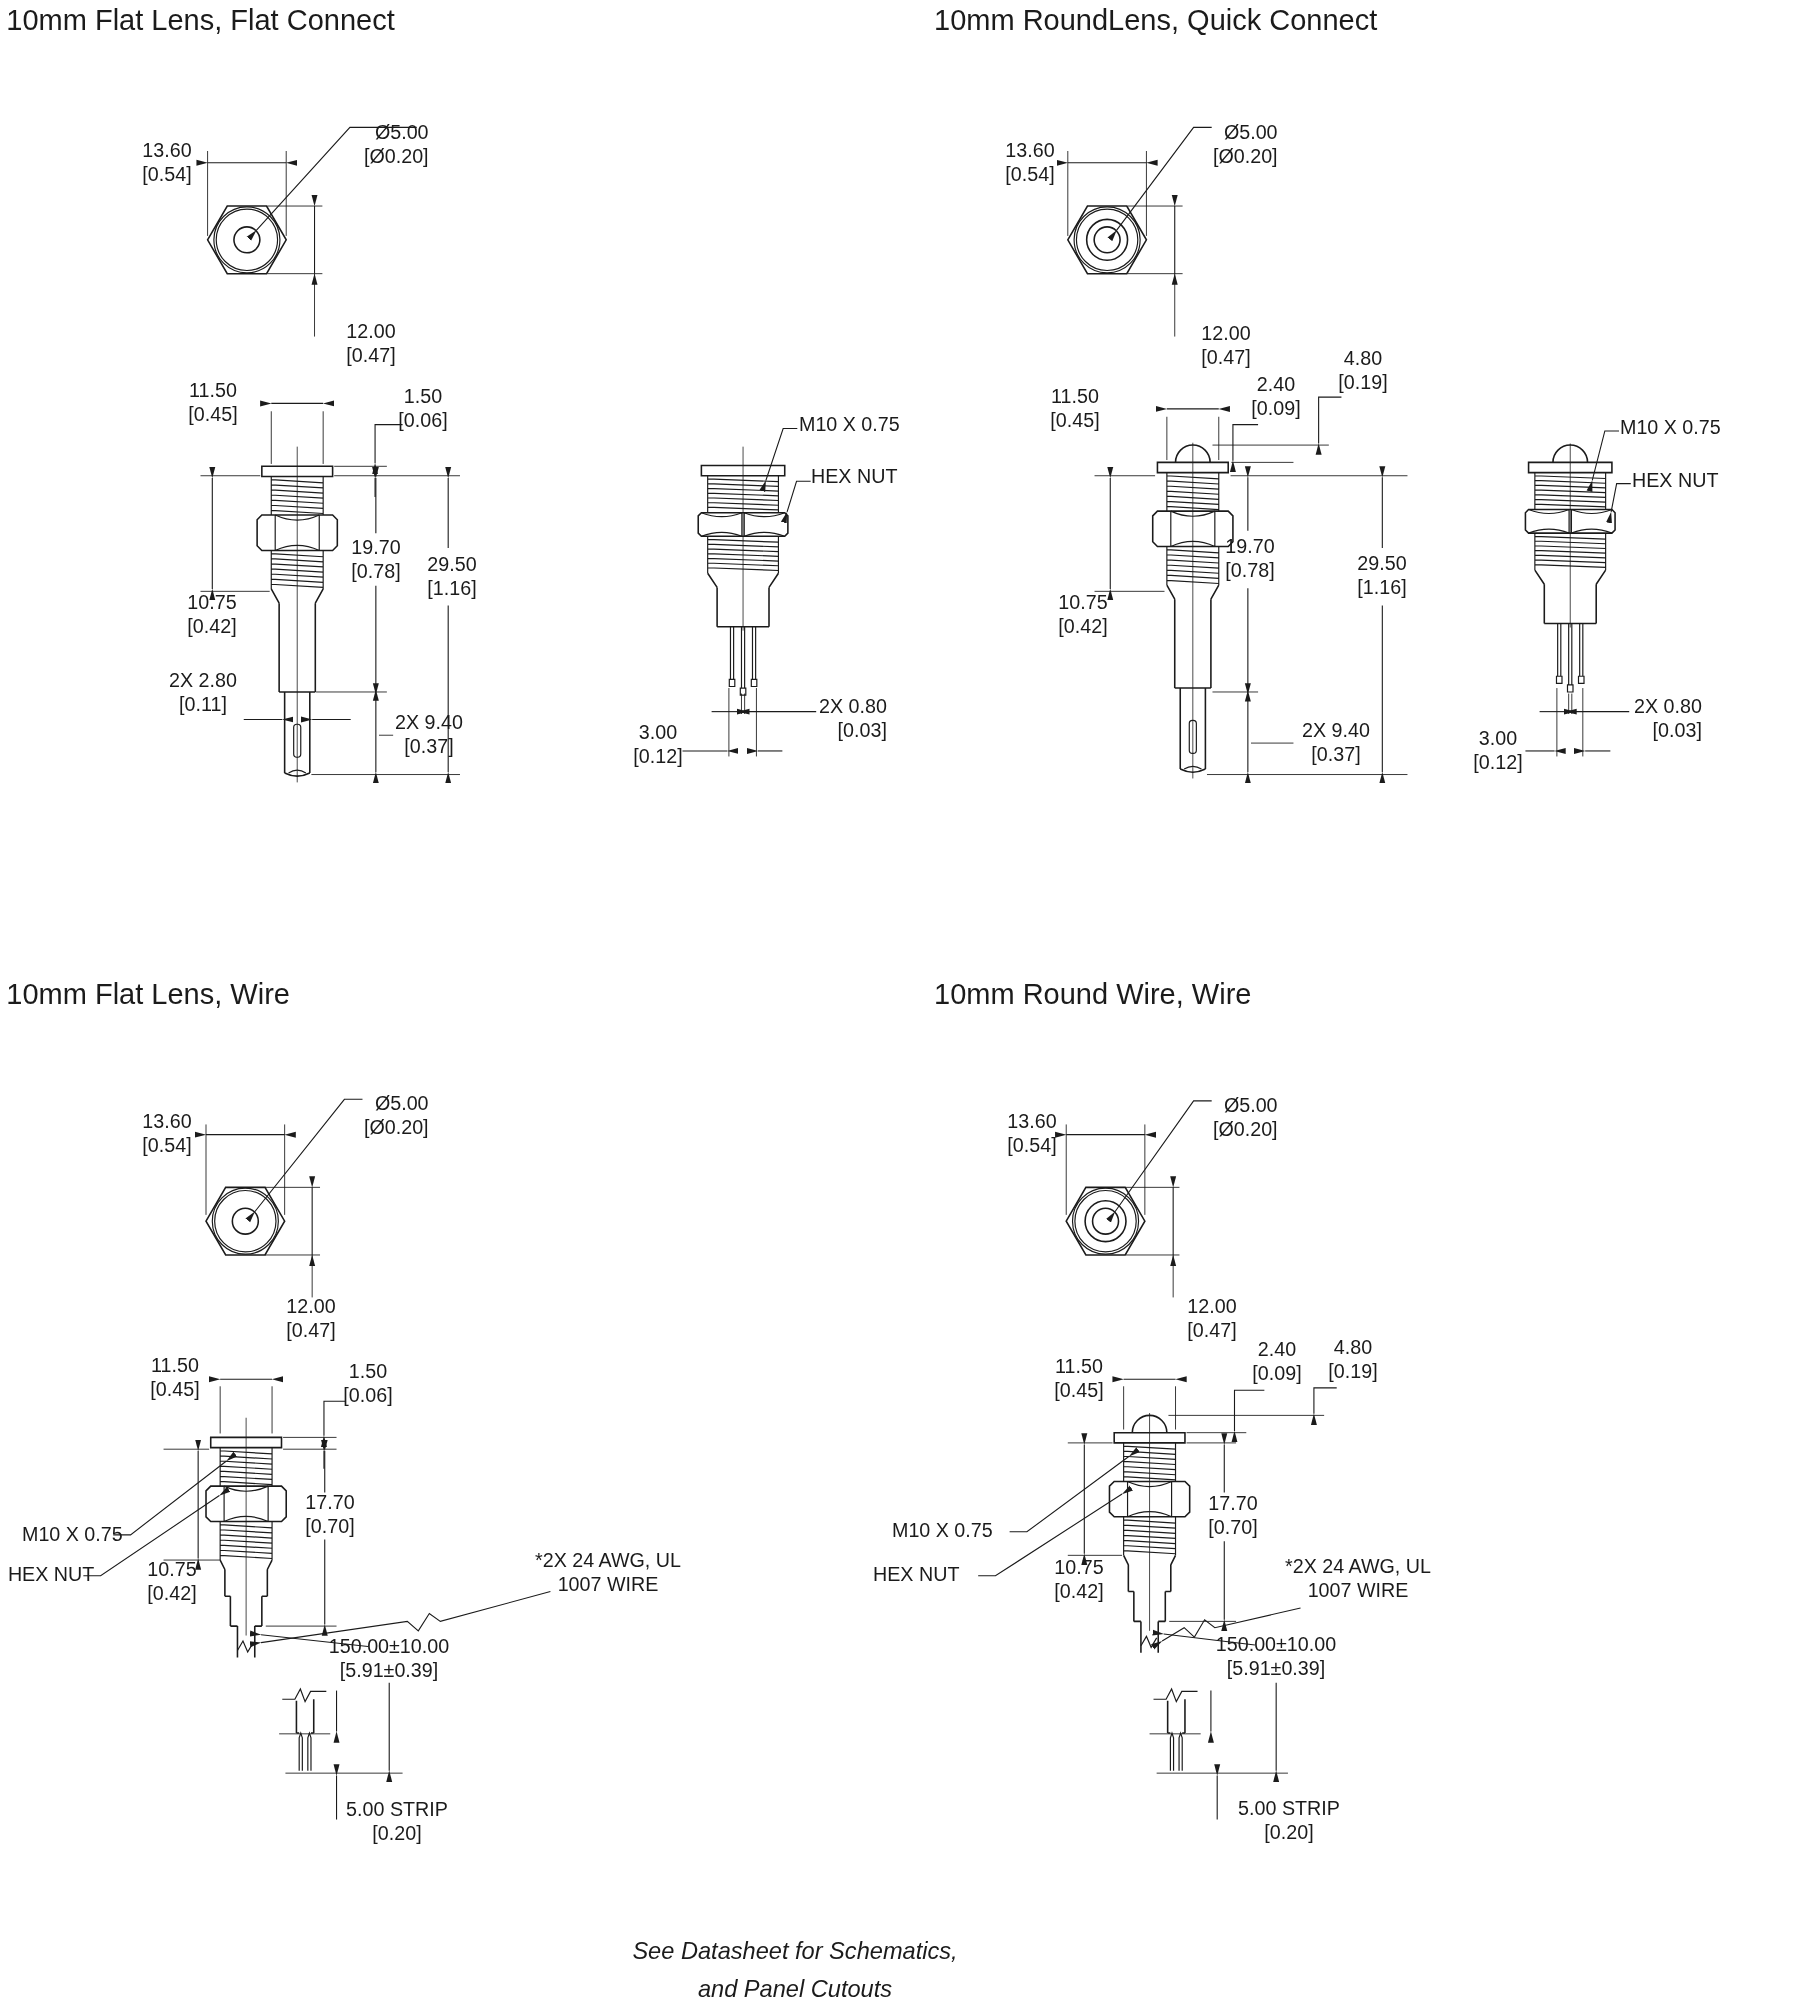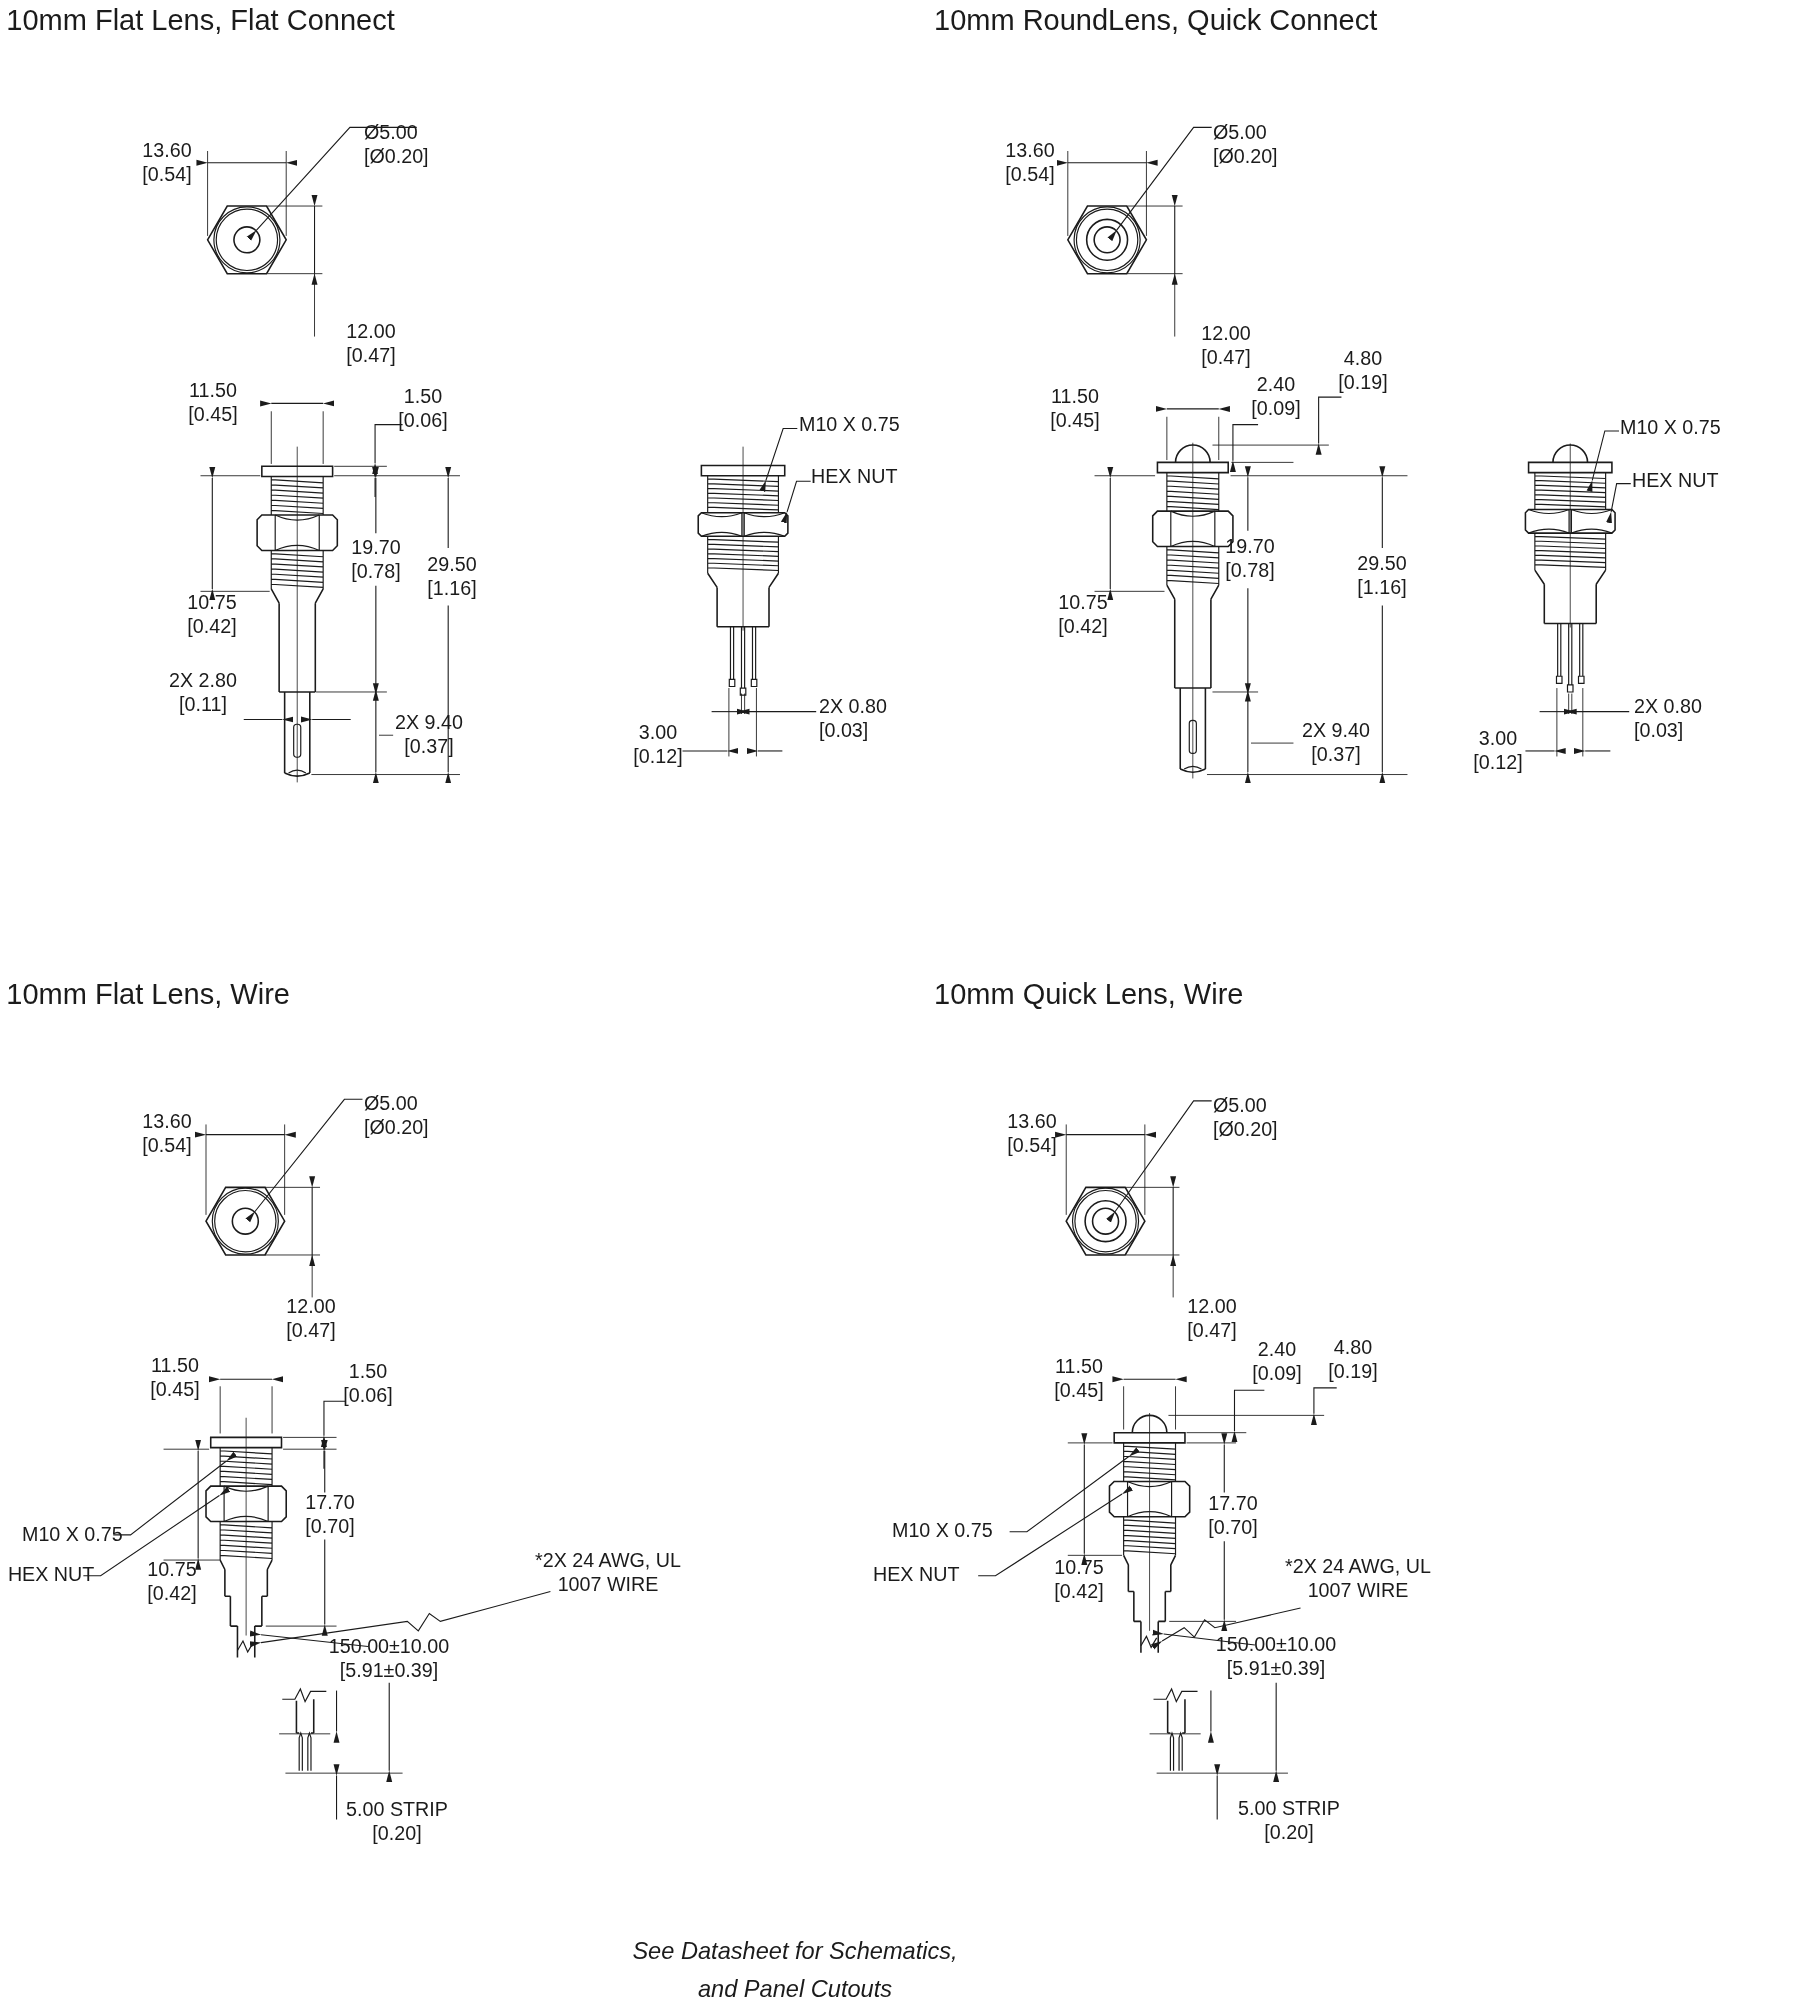--- a/index.html
+++ b/index.html
@@ -1,21 +1,21 @@
 <!DOCTYPE html>
 <html style="font-size:12.6px"><head>
 <meta charset="utf-8">
 <style>
   html,body{margin:0;padding:0;background:#ffffff;}
   body{width:1814px;height:2013px;position:relative;overflow:hidden;
        font-family:"Liberation Sans",sans-serif;color:#1b1b1b;}
   #art{position:absolute;left:0;top:0;}
   .lbl{position:absolute;transform:translate(-50%,-50%);text-align:center;
        white-space:pre-line;font-size:19.7px;line-height:1.2;color:#1b1b1b;}
-  .lbl.left{transform:translate(0,-50%);text-align:left;}
+  .lbl.left{transform:translate(0,-50%);text-align:right;}
   .title{position:absolute;transform:translate(0,-50%);font-size:29px;
          white-space:pre;color:#1b1b1b;}
   .footer{position:absolute;transform:translate(-50%,-50%);font-style:italic;
           font-size:23.6px;line-height:1.6;text-align:center;white-space:pre-line;}
   .o{fill:none;stroke:#1b1b1b;stroke-width:2;}
   .t{fill:none;stroke:#1b1b1b;stroke-width:1.5;}
   .d{fill:none;stroke:#1b1b1b;stroke-width:1.4;}
   .x{fill:none;stroke:#1b1b1b;stroke-width:1.1;}
   .c{fill:none;stroke:#1b1b1b;stroke-width:1;}
 </style>
@@ -291,21 +291,21 @@
 <div class="lbl left" style="left:7.9px;top:1575px">HEX NUT</div>
 <div class="lbl" style="left:172px;top:1582px">10.75
 [0.42]</div>
 <div class="lbl" style="left:608px;top:1573px">*2X 24 AWG, UL
 1007 WIRE</div>
 <div class="lbl" style="left:389px;top:1659px">150.00±10.00
 [5.91±0.39]</div>
 <div class="lbl" style="left:397px;top:1822px">5.00 STRIP
 [0.20]</div>
 
-<div class="title" style="left:934px;top:994px">10mm Quick Lens, Wire</div>
+<div class="title" style="left:934px;top:994px">10mm Round Wire, Wire</div>
 <div class="lbl" style="left:1032px;top:1134px">13.60
 [0.54]</div>
 <div class="lbl left" style="left:1213px;top:1118px">Ø5.00
 [Ø0.20]</div>
 <div class="lbl" style="left:1212px;top:1319px">12.00
 [0.47]</div>
 <div class="lbl" style="left:1277px;top:1362px">2.40
 [0.09]</div>
 <div class="lbl" style="left:1353px;top:1360px">4.80
 [0.19]</div>

